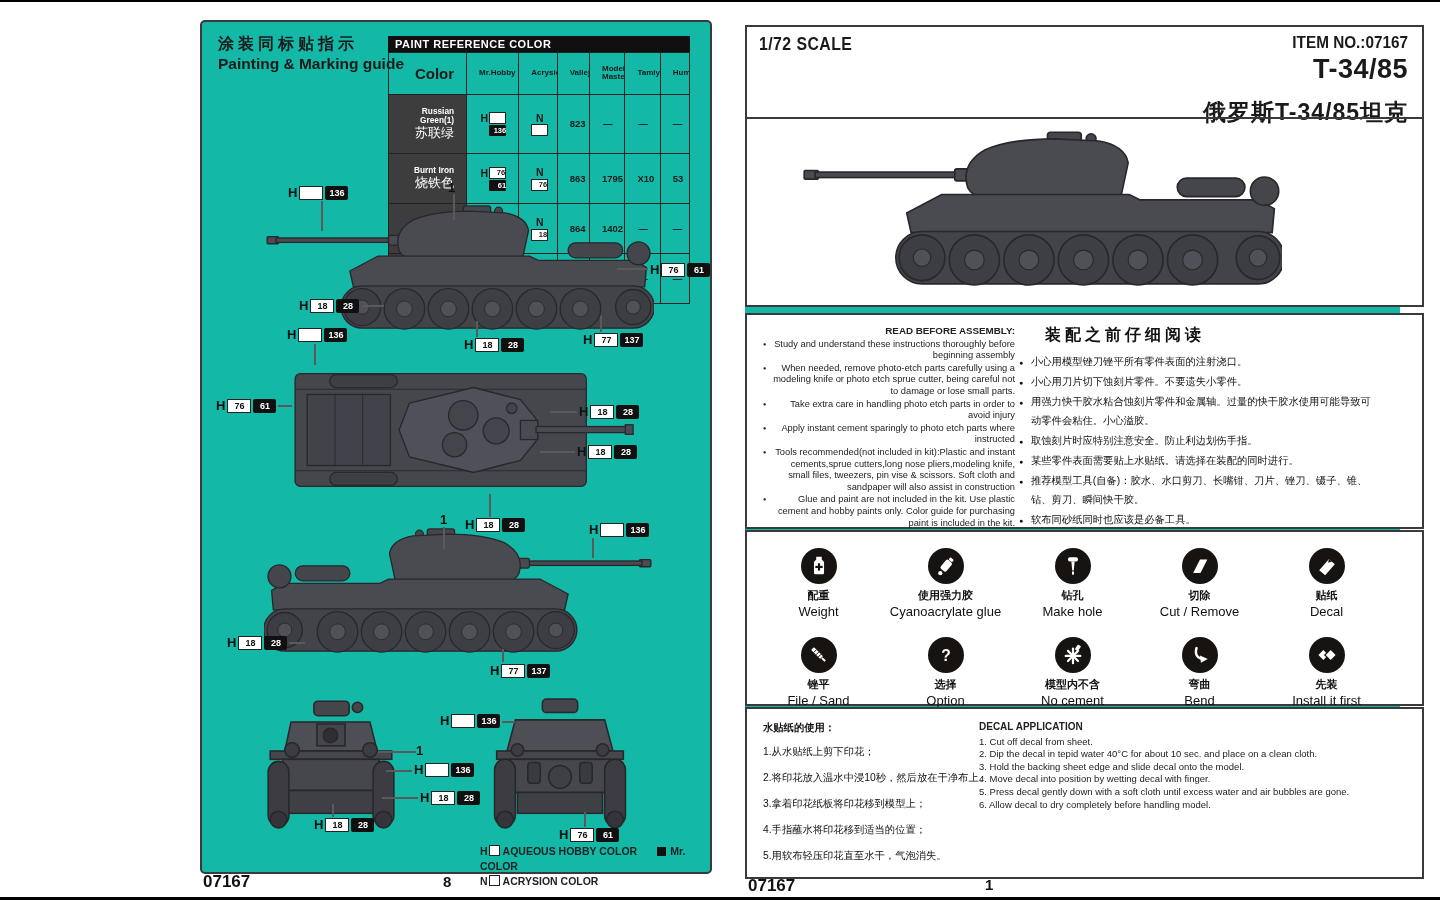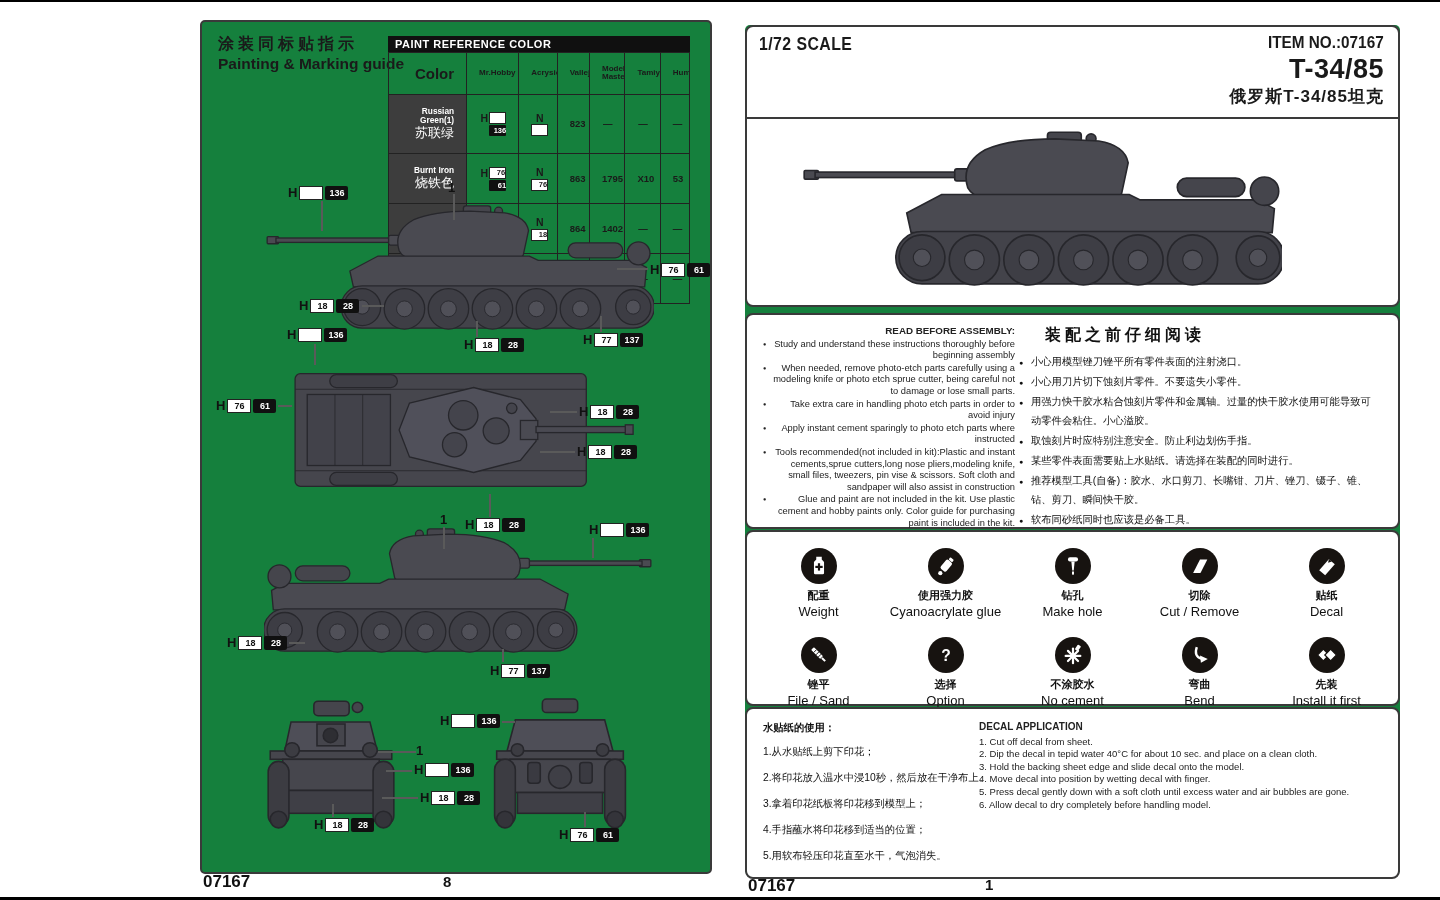--- a/index.html
+++ b/index.html
@@ -1,22 +1,22 @@
 <!DOCTYPE html>
 <html><head>
 <meta charset="utf-8">
 <style>
   html,body{margin:0;padding:0;background:#fff;}
   body{width:1440px;height:900px;position:relative;overflow:hidden;
        font-family:"Liberation Sans",sans-serif;color:#1a1a1a;}
   .edgebar{position:absolute;left:0;width:1440px;background:#000;}
-  .page{position:absolute;background:#15803d;border:2px solid #3a3a3a;border-radius:5px;}
+  .page{position:absolute;background:#14b8a6;border:2px solid #3a3a3a;border-radius:5px;}
   #left-page{left:200px;top:20px;width:508px;height:850px;}
   #right-page{left:745px;top:25px;width:655px;height:850px;border:none;}
-  .rp-box{position:absolute;left:0;width:651px;border:2px solid #3a3a3a;border-radius:8px;background:#fff;}
+  .rp-box{position:absolute;left:0;width:651px;border:2px solid #3a3a3a;border-radius:0;background:#fff;padding-left:24px;}
 
   
   .lp-title{position:absolute;left:16px;top:12px;line-height:1.25;}
   .lp-title .zh{font-size:16px;font-weight:bold;letter-spacing:4px;}
   .lp-title .en{font-size:15.5px;font-weight:bold;}
 
   
   .pt-head{position:absolute;left:186px;top:14px;width:302px;height:16px;background:#101010;color:#fff;
            font-size:11px;font-weight:bold;line-height:16px;padding-left:7px;box-sizing:border-box;letter-spacing:.5px;}
   table.ptable{position:absolute;left:186px;top:30px;width:302px;border-collapse:collapse;table-layout:fixed;}
@@ -49,21 +49,21 @@
   .lg-box{display:inline-block;width:9px;height:9px;border:1.3px solid #222;background:#fff;vertical-align:-1px;margin:0 3px 0 1px;}
   .lg-black{display:inline-block;width:9px;height:9px;background:#101010;vertical-align:-1px;margin:0 4px 0 20px;}
 
   .footer-num{position:absolute;font-weight:bold;color:#111;}
 
   
   .rp-scale{position:absolute;left:12px;top:7px;font-size:18px;font-weight:bold;transform:scaleX(.88);transform-origin:left;letter-spacing:.5px;}
   .rp-right{position:absolute;right:14px;top:6px;text-align:right;}
   .rp-item{font-size:17px;font-weight:bold;transform:scaleX(.9);transform-origin:right;}
   .rp-name{font-size:27px;font-weight:bold;letter-spacing:.5px;margin-top:1px;}
-  .rp-name-zh{font-size:17px;font-weight:bold;margin-top:0;letter-spacing:1px;}
+  .rp-name-zh{font-size:23px;font-weight:bold;margin-top:12px;letter-spacing:1px;}
   .rp-div{position:absolute;left:0;top:90px;width:100%;height:1.6px;background:#3a3a3a;}
 
   .rb-en{position:absolute;left:16px;top:10px;width:252px;font-size:9.3px;line-height:11.6px;color:#222;text-align:right;}
   .rb-en .t{font-weight:bold;font-size:9.8px;margin-bottom:2px;}
   .rb-zh{position:absolute;left:272px;top:8px;width:360px;color:#111;}
   .rb-zh .t{font-weight:bold;font-size:16px;letter-spacing:4px;margin:2px 0 6px 26px;}
   .bi{position:relative;padding-left:9px;margin-bottom:1px;}
   .bi:before{content:"●";position:absolute;left:0;top:0;font-size:5.5px;}
   .rb-zh .bi{font-size:10.3px;line-height:19px;padding-left:12px;}
   .rb-zh .bi:before{font-size:7px;top:1px;}
@@ -367,20 +367,24 @@
       <span class="ch">H</span>
       <span class="cw">18</span>
       <span class="cb">28</span>
     </div>
   <div class="chip" style="left:357px;top:805px">
       <span class="ch">H</span>
       <span class="cw">76</span>
       <span class="cb">61</span>
     </div>
 
+  <div class="legend">
+    <div><span>H</span><span class="lg-box"></span><span>AQUEOUS HOBBY COLOR</span><span class="lg-black"></span><span>Mr. COLOR</span></div>
+    <div><span>N</span><span class="lg-box"></span><span>ACRYSION COLOR</span></div>
+  </div>
 </div>
 
 <div id="right-page" class="page" style="border:none">
 
   <div class="rp-box" style="top:0;height:278px">
     <div class="rp-scale">1/72  SCALE</div>
     <div class="rp-right">
       <div class="rp-item">ITEM NO.:07167</div>
       <div class="rp-name">T-34/85</div>
       <div class="rp-name-zh">俄罗斯T-34/85坦克</div>
@@ -499,21 +503,21 @@
             <svg width="22" height="22" viewBox="0 0 24 24" fill="#fff">
               <g stroke="#fff" stroke-width="2.4" stroke-linecap="round">
                 <line x1="12" y1="5" x2="12" y2="21"></line>
                 <line x1="4" y1="13" x2="20" y2="13"></line>
                 <line x1="6.5" y1="7.5" x2="17.5" y2="18.5"></line>
                 <line x1="17.5" y1="7.5" x2="6.5" y2="18.5"></line>
               </g>
               <rect x="15.5" y="1" width="4" height="6.5" rx="1" transform="rotate(35 17.5 4)"></rect>
             </svg>
           </div>
-        <div class="zh">不涂胶水</div>
+        <div class="zh">模型内不含</div>
         <div class="en">No cement</div>
       </div>
       <div class="icell">
         <div class="icn">
             <svg width="22" height="22" viewBox="0 0 24 24" fill="#fff">
               <path d="M8.5 3.5 q-3.5 10 5 12.5" fill="none" stroke="#fff" stroke-width="2.6"></path>
               <path d="M12 12.5 l8.5 3.8 -7.5 4.2 z"></path>
             </svg>
           </div>
         <div class="zh">弯曲</div>

